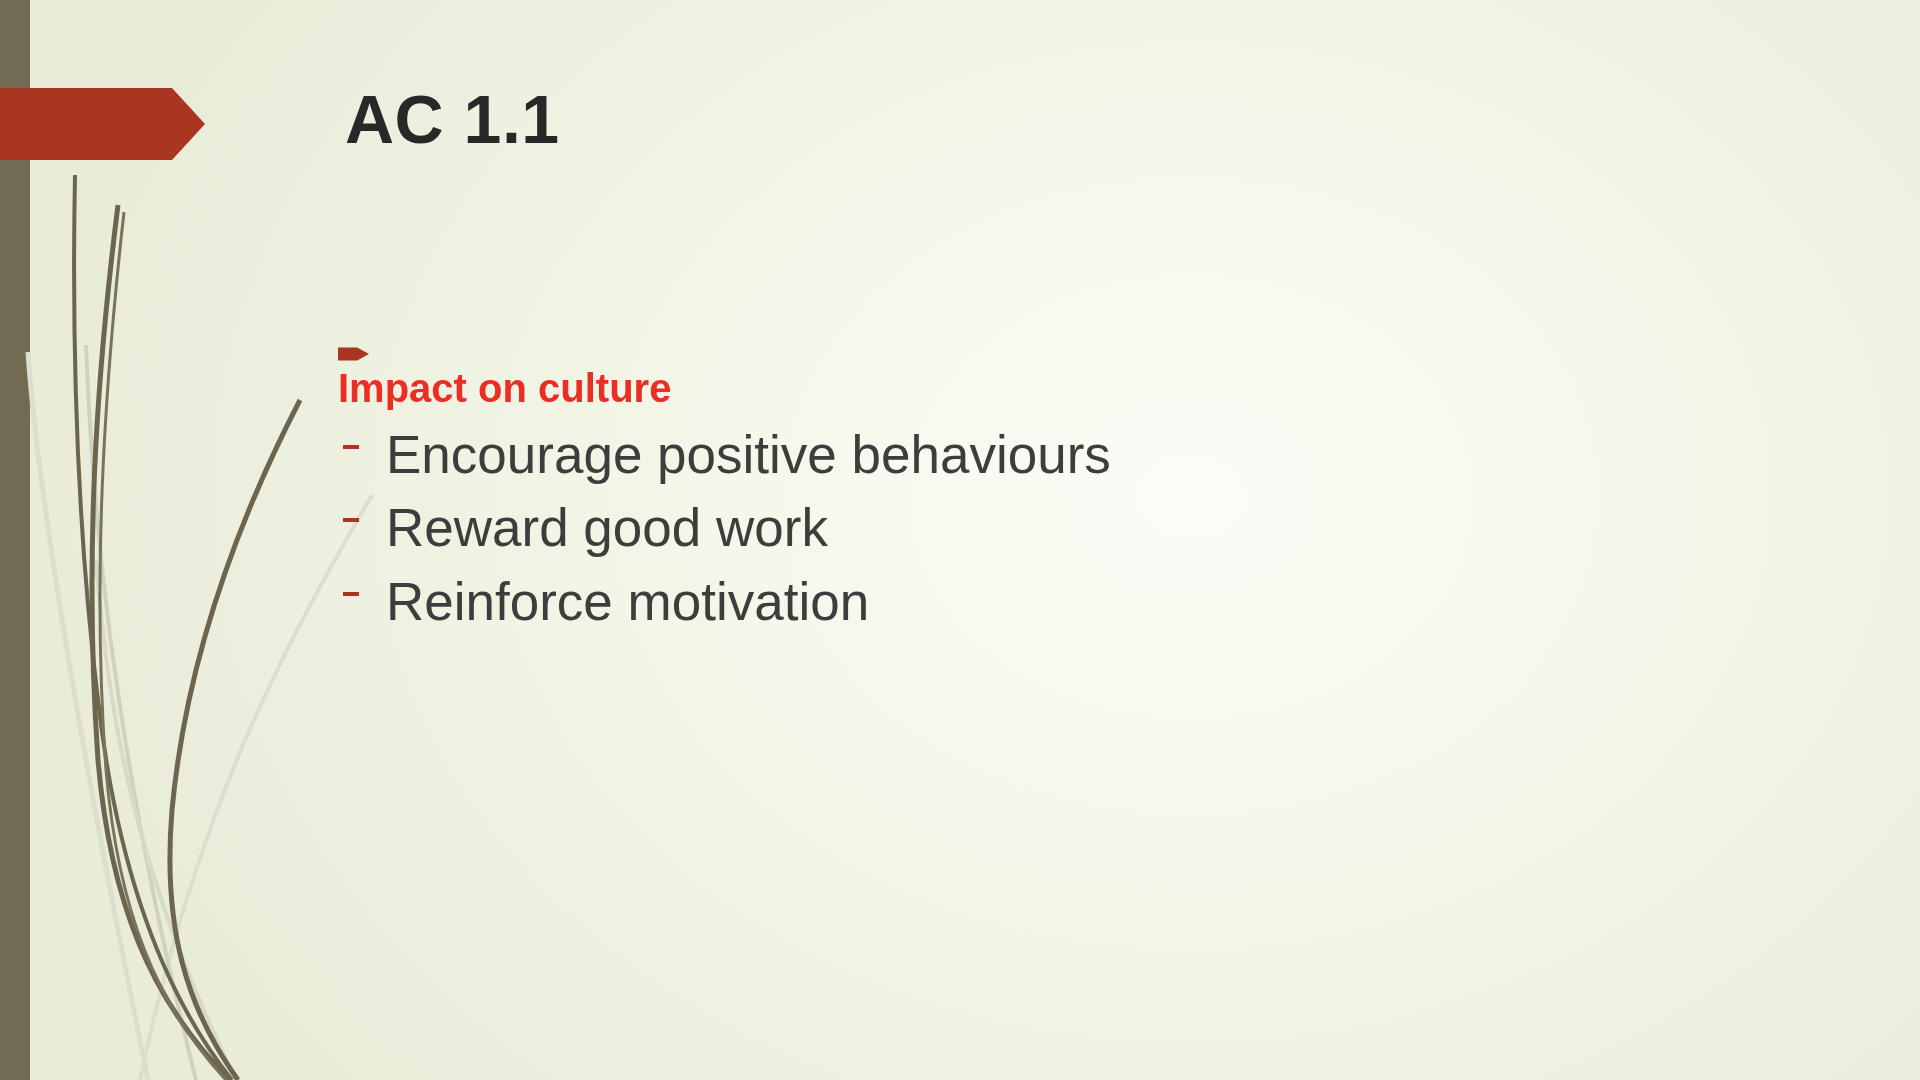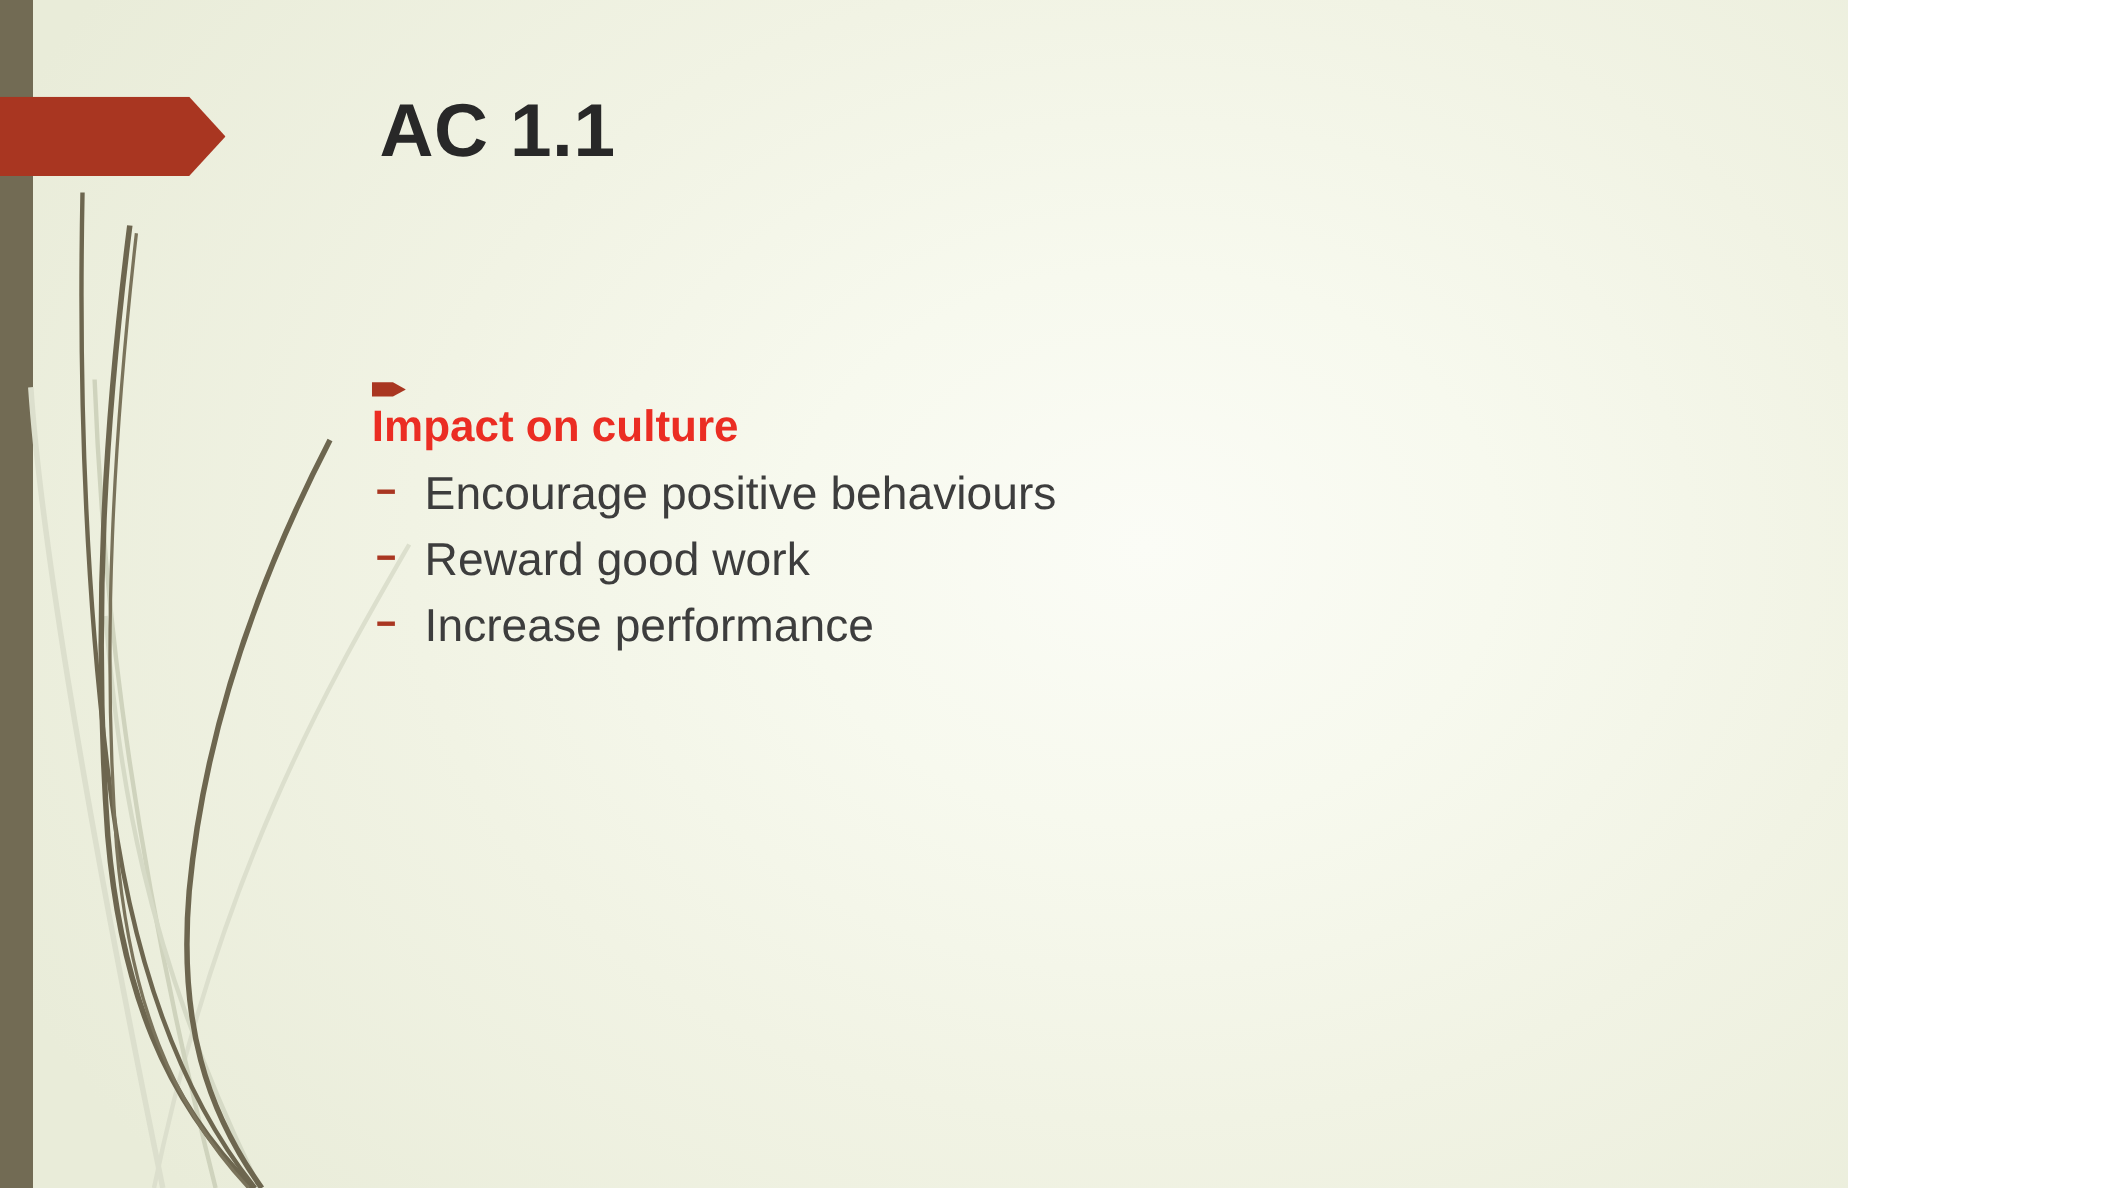--- a/index.html
+++ b/index.html
@@ -3,21 +3,21 @@
 <meta charset="utf-8">
 <style>
   html, body {
     margin: 0;
     padding: 0;
     background: #ffffff;
   }
 
   .slide {
     position: relative;
-    width: 1680px;
+    width: 1920px;
     height: 1080px;
     overflow: hidden;
     font-family: "Liberation Sans", sans-serif;
     
     background:
       radial-gradient(ellipse 1150px 900px at 62% 46%,
         #fbfcf6 0%,
         #f7f9ee 28%,
         #f1f3e4 58%,
         #e9ecd9 100%);
@@ -112,21 +112,21 @@
     line-height: 1.22;
     white-space: nowrap;
   }
 
   .heading-text.condensed {
     transform: scaleX(0.975);
     transform-origin: left center;
   }
 
   .sub-text {
-    font-size: 42px;
+    font-size: 53px;
     font-weight: normal;
     color: #3d3d3d;
     line-height: 1.22;
     white-space: nowrap;
     text-align: center;
   }
 
   .line.heading { margin-bottom: 10px; flex-direction: column; }
   .line.sub { margin-bottom: 9px; }
   .line.sub .marker { align-items: center; padding-top: 22px; }
@@ -180,17 +180,17 @@
       <span class="marker">
         <span class="bullet-dash"></span>
       </span>
       <span class="sub-text">Reward good work</span>
     </div>
 
     <div class="line sub">
       <span class="marker">
         <span class="bullet-dash"></span>
       </span>
-      <span class="sub-text">Increase performance</span>
+      <span class="sub-text">Reinforce motivation</span>
     </div>
 
   </div>
 </div>
 
 </body></html>

